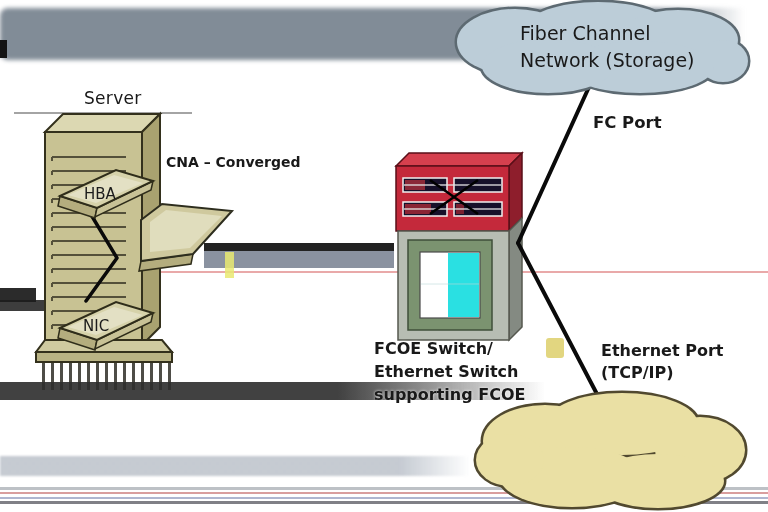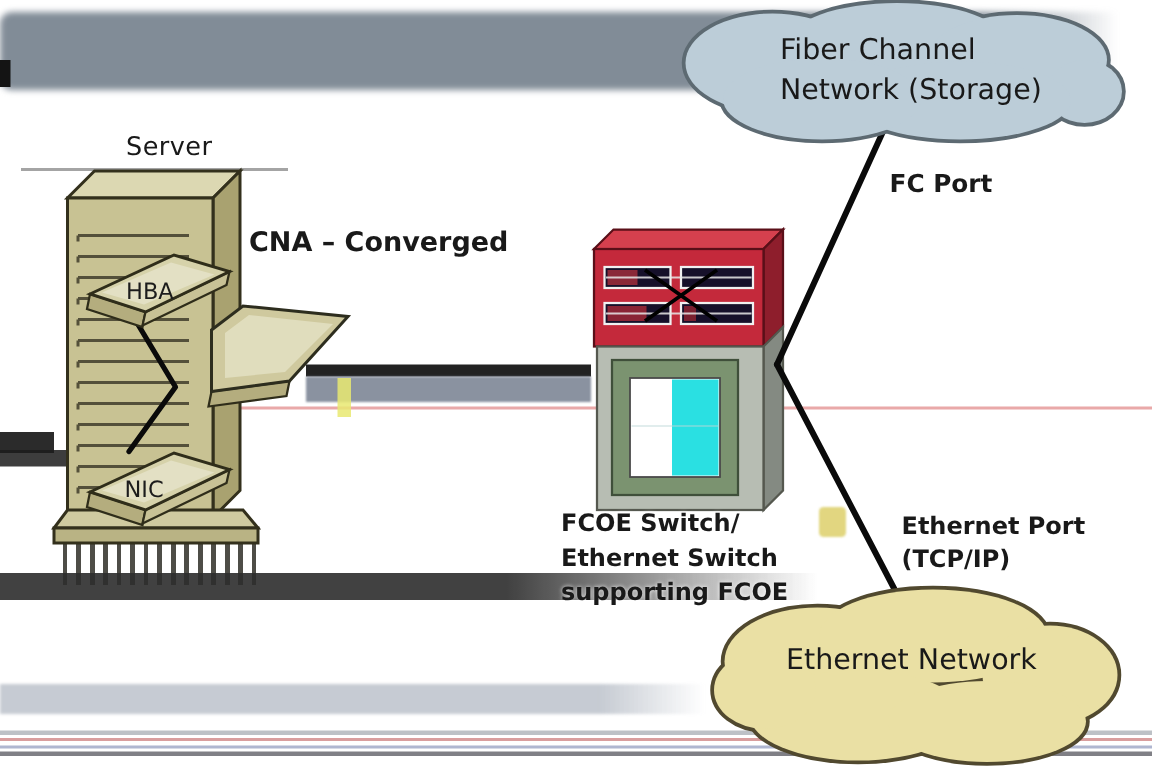--- a/index.html
+++ b/index.html
@@ -38,21 +38,21 @@
   .l497{left:0;top:497px;width:768px;height:2px;background:#7a86b0;opacity:.6;}
   .l501{left:0;top:501px;width:768px;height:3px;background:#4a4a52;opacity:.7;}
   .yellow-a{left:225px;top:252px;width:9px;height:26px;background:#e9e972;opacity:.85;filter:blur(.4px);}
   .yellow-b{left:546px;top:338px;width:18px;height:20px;background:#ddd06a;opacity:.85;border-radius:3px;filter:blur(.6px);}
 
   svg.diagram{position:absolute;inset:0;z-index:2;}
 
   .lbl{position:absolute;z-index:3;color:#191919;white-space:nowrap;}
   .lbl span{display:block;}
   .lbl-server{left:84px;top:88px;font-size:17px;font-weight:400;letter-spacing:.3px;}
-  .lbl-cna{left:166px;top:149px;font-size:18px;font-weight:600;line-height:26px;}
+  .lbl-cna{left:166px;top:149px;font-size:14px;font-weight:600;line-height:26px;}
   .lbl-fcport{left:593px;top:93px;font-size:16.5px;font-weight:600;margin-top:20px;}
   .lbl-fcoe{left:374px;top:337px;font-size:16px;font-weight:600;line-height:23px;text-shadow:0 0 3px rgba(255,255,255,.9);}
   .lbl-ethport{left:601px;top:340px;font-size:16px;font-weight:600;line-height:22px;}
   .lbl-fiber{left:520px;top:20px;font-size:19px;font-weight:400;line-height:27px;}
   .lbl-lan{left:524px;top:426px;font-size:19px;font-weight:400;line-height:28px;}
 </style>
 </head>
 <body>
 
 <div class="canvas">
@@ -211,16 +211,15 @@
     <span>Ethernet Port</span>
     <span>(TCP/IP)</span>
   </div>
 
   <div class="lbl lbl-fiber">
     <span>Fiber Channel</span>
     <span>Network (Storage)</span>
   </div>
 
   <div class="lbl lbl-lan">
-    <span>Ethernet Network</span>
   </div>
 
 </div>
 
 </body></html>

